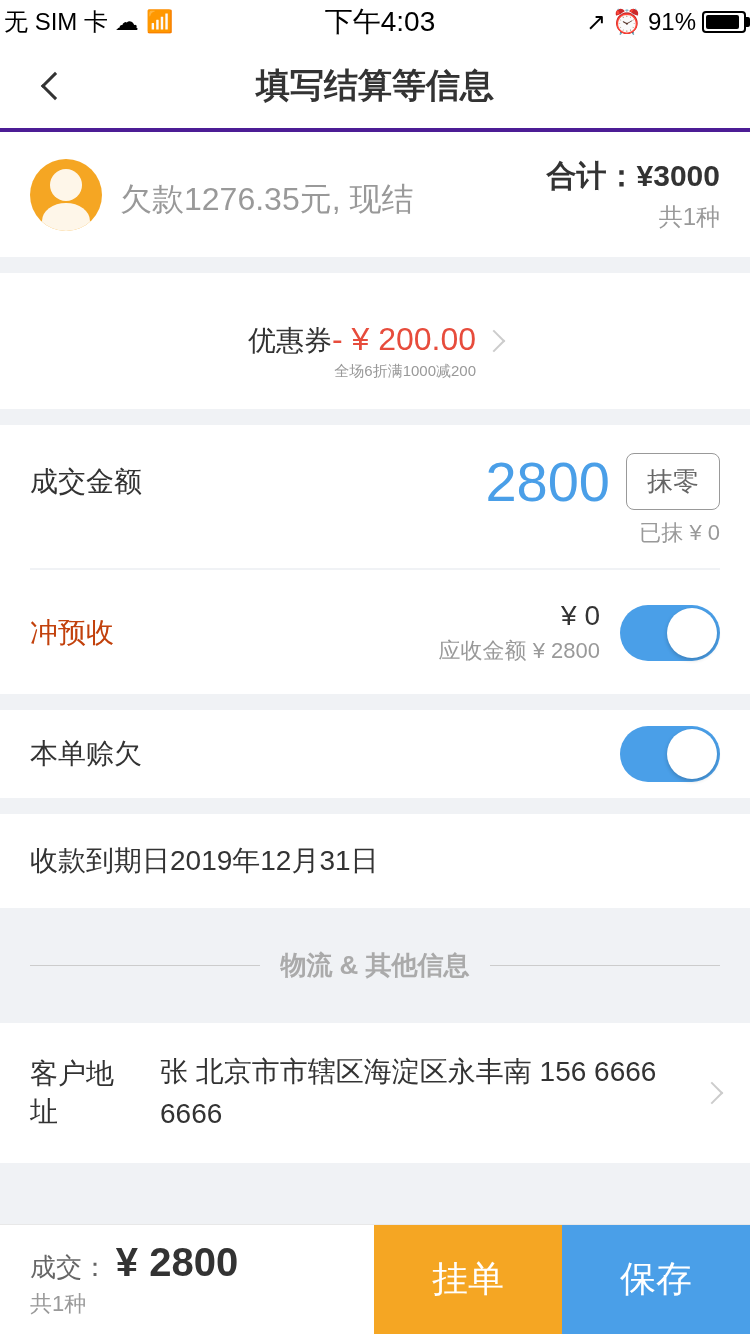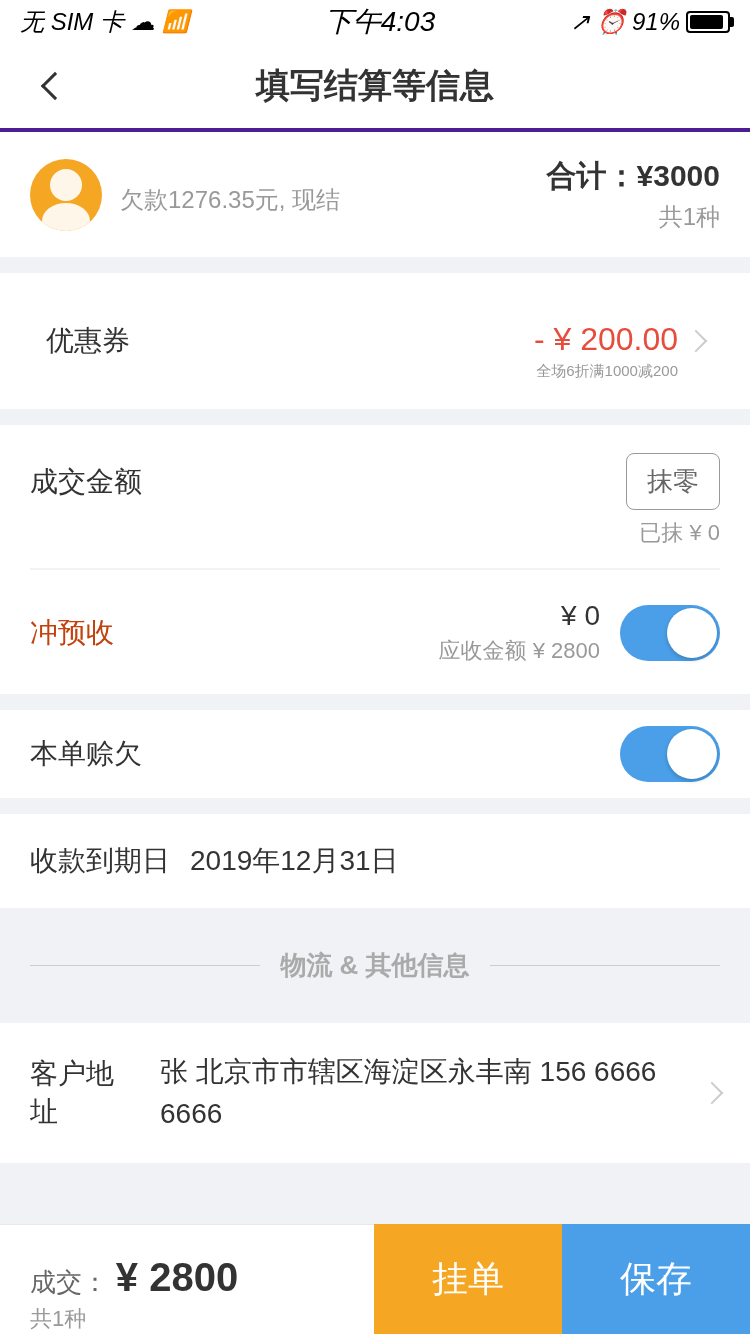--- a/index.html
+++ b/index.html
@@ -14,24 +14,23 @@
       position: relative;
     }
 
     
     .status-bar {
       height: 44px;
       background: #fff;
       display: flex;
       align-items: center;
       justify-content: space-between;
-      padding: 0 20px;
+      padding: 0 4px;
       font-size: 24px;
       color: #000;
-      font-style: italic;
     }
     .status-left { display: flex; align-items: center; gap: 8px; }
     .status-center { font-size: 28px; font-weight: 500; }
     .status-right { display: flex; align-items: center; gap: 6px; font-size: 24px; }
     .battery-icon {
       width: 44px; height: 22px;
       border: 2px solid #000;
       border-radius: 4px;
       position: relative;
       display: inline-flex;
@@ -119,32 +118,32 @@
       width: 72px;
       height: 72px;
       border-radius: 50%;
       background: #f5a623;
       display: flex;
       align-items: center;
       justify-content: center;
       overflow: hidden;
     }
     .customer-name { font-size: 32px; font-weight: 600; color: #333; }
-    .customer-sub { font-size: 24px; color: #999; margin-top: 10px; }
+    .customer-sub { font-size: 32px; color: #999; margin-top: 10px; }
     .customer-right { text-align: right; }
     .total-value { font-size: 30px; font-weight: 600; color: #333; }
     .total-count { font-size: 24px; color: #999; margin-top: 4px; }
 
     
     .coupon-row {
       background: #fff;
       padding: 28px 46px;
       display: flex;
       align-items: center;
-      justify-content: space-between;
+      justify-content: center;
       margin-bottom: 16px;
     }
     .coupon-label { font-size: 28px; color: #333; }
     .coupon-right { display: flex; align-items: center; gap: 10px; }
     .coupon-discount { font-size: 32px; color: #e74c3c; font-weight: 500; margin-top: 20px; }
     .coupon-sub { font-size: 15px; color: #999; margin-top: 4px; text-align: right; }
     .chevron-right {
       width: 16px;
       height: 16px;
       border-right: 2px solid #ccc;
@@ -228,21 +227,21 @@
       margin-bottom: 16px;
     }
     .debt-label { font-size: 28px; color: #333; }
 
     
     .due-date-section {
       background: #fff;
       padding: 28px 30px;
       margin-bottom: 16px;
     }
-    .due-date-row { display: flex; align-items: center; gap: 20px; }
+    .due-date-row { display: flex; align-items: center; }
     .due-date-label { font-size: 28px; color: #333; }
     .due-date-value { font-size: 28px; color: #333; }
 
     
     .logistics-divider {
       background: #f0f2f5;
       padding: 24px 30px;
       display: flex;
       align-items: center;
       justify-content: center;
@@ -275,21 +274,21 @@
     }
 
     
     .bottom-bar {
       position: fixed;
       bottom: 0;
       width: 750px;
       height: 110px;
       background: #fff;
       display: flex;
-      align-items: flex-end;
+      align-items: center;
       border-top: 1px solid #e8e8e8;
     }
     .bottom-info {
       flex: 1;
       padding: 0 30px;
     }
     .bottom-deal { font-size: 26px; color: #666; }
     .bottom-amount { font-size: 40px; font-weight: 600; color: #333; display: inline; }
     .bottom-count { font-size: 22px; color: #999; margin-top: 4px; }
     .bottom-btn-pending {
@@ -374,20 +373,21 @@
         <div class="coupon-sub">全场6折满1000减200</div>
       </div>
       <div class="chevron-right"></div>
     </div>
   </div>
 
   <div class="deal-section section">
     <div class="deal-row">
       <div class="deal-label">成交金额</div>
       <div class="deal-right">
+        <div class="deal-amount">2800</div>
         <button class="round-btn">抹零</button>
       </div>
     </div>
     <div class="deal-sub">已抹  ¥ 0</div>
 
     <div class="section-divider"></div>
 
     <div class="prepay-row">
       <div class="prepay-label">冲预收</div>
       <div class="prepay-right">

